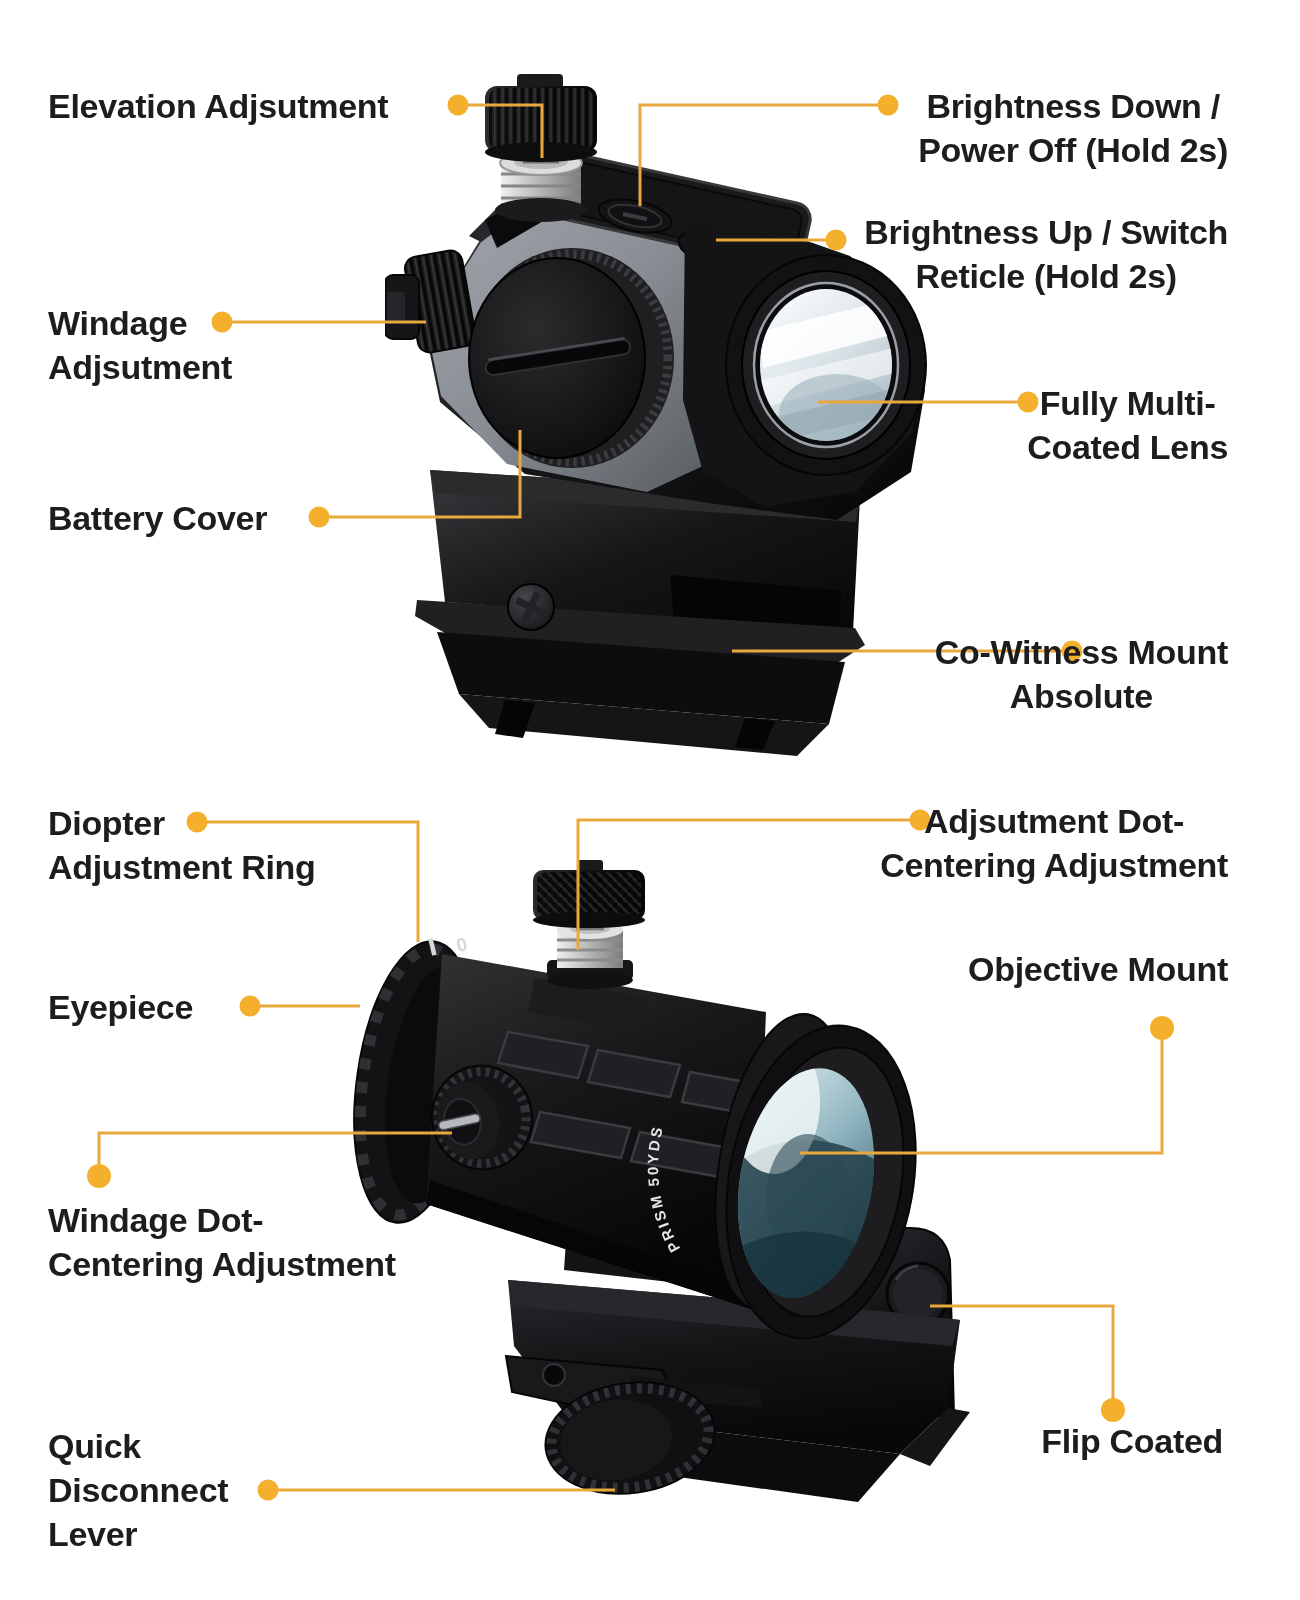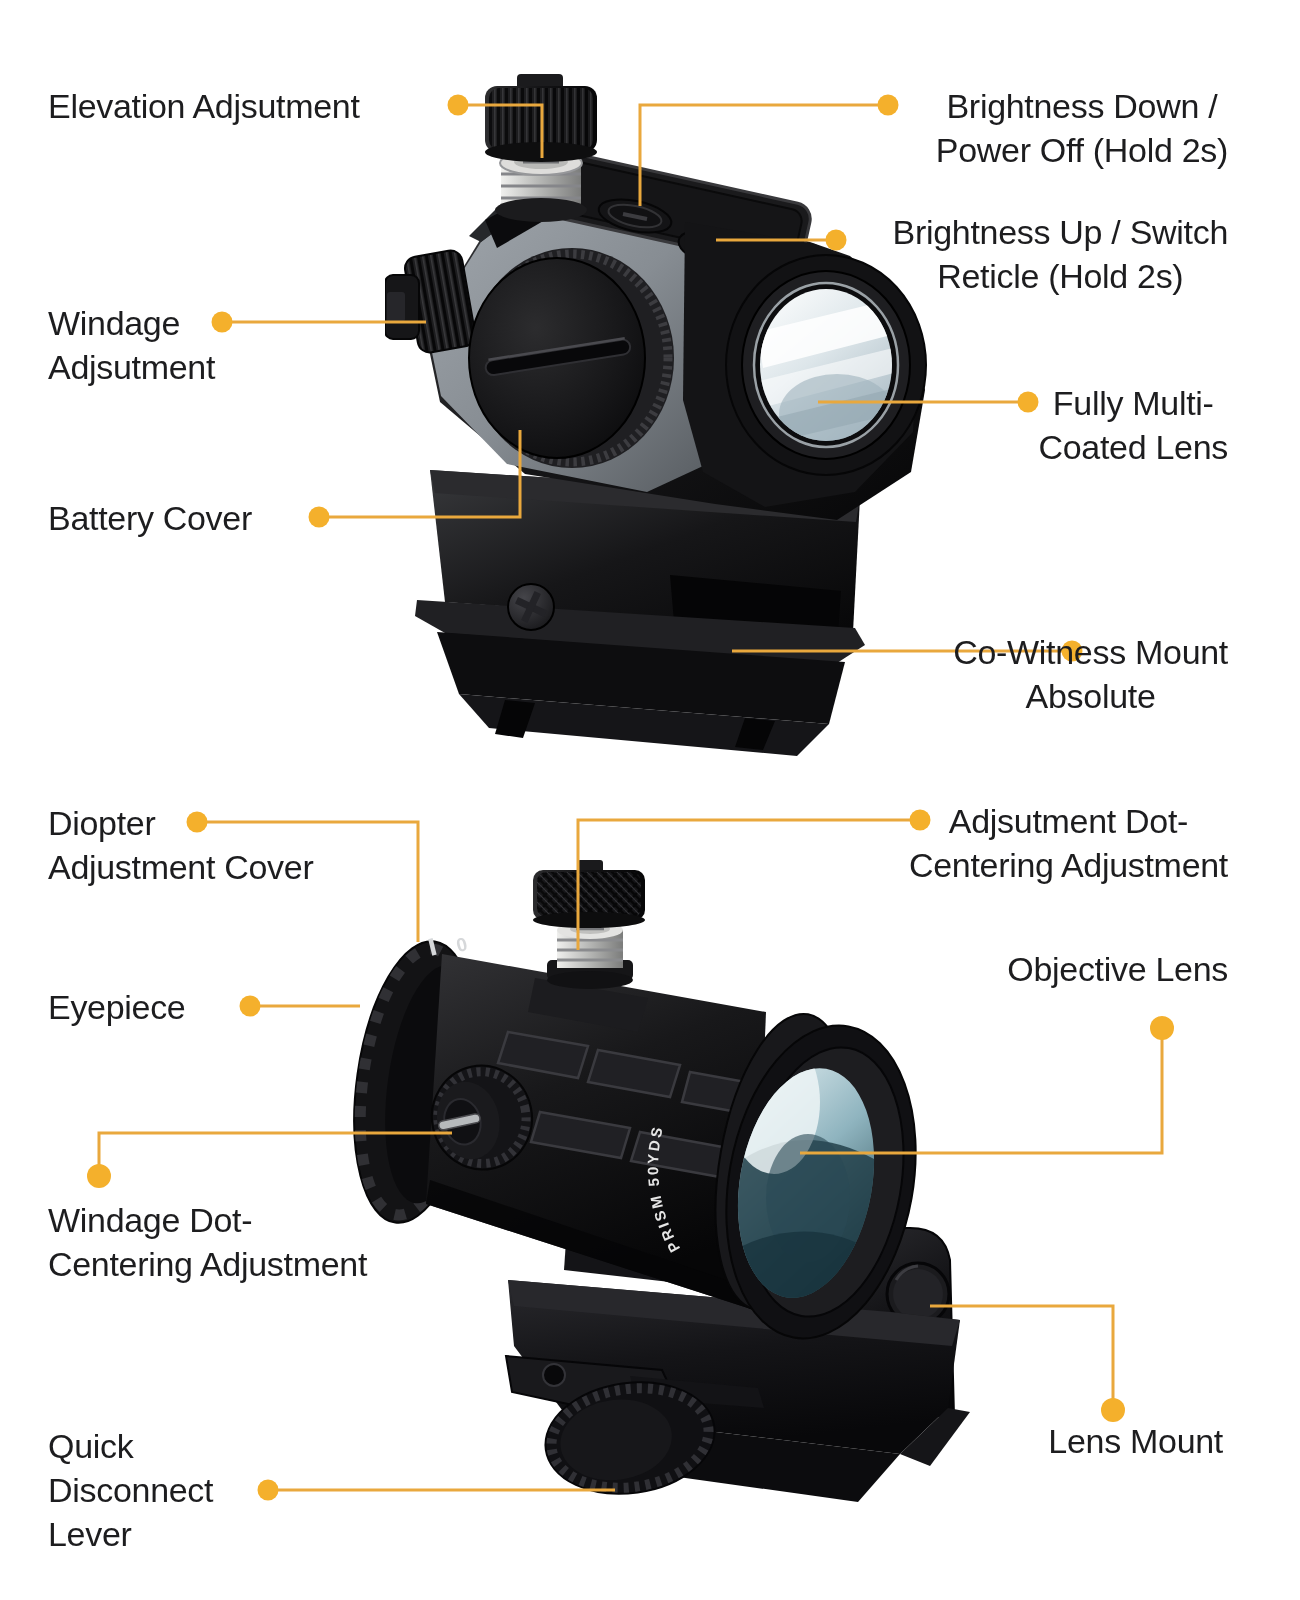--- a/index.html
+++ b/index.html
@@ -9,21 +9,21 @@
     --bg:#ffffff;
   }
   html,body{margin:0;padding:0;background:var(--bg);}
   .stage{
     position:relative;width:1300px;height:1600px;background:var(--bg);
     overflow:hidden;
     font-family:"Liberation Sans","DejaVu Sans",sans-serif;
   }
   .lbl{
     position:absolute;
-    font-weight:400;font-size:34px;line-height:44px;letter-spacing:-0.3px;
+    font-weight:700;font-size:34px;line-height:44px;letter-spacing:-0.3px;
     color:var(--ink);white-space:nowrap;
   }
   .lbl span{display:block;}
   .l{left:48px;text-align:left;}
   .r{right:72px;text-align:center;}
   svg{position:absolute;display:block;}
   #callouts{left:0;top:0;pointer-events:none;}
   #callouts polyline{fill:none;stroke:var(--line);stroke-width:3;}
   #callouts circle{fill:var(--dot);}
 </style>
@@ -387,44 +387,44 @@
     <span>Coated Lens</span>
   </div>
 
   <div class="lbl r" style="top:630px">
     <span>Co-Witness Mount</span>
     <span>Absolute</span>
   </div>
 
   <div class="lbl l" style="top:801px">
     <span>Diopter</span>
-    <span>Adjustment Cover</span>
+    <span>Adjustment Ring</span>
   </div>
 
   <div class="lbl r" style="top:799px">
     <span>Adjsutment Dot-</span>
     <span>Centering Adjustment</span>
   </div>
 
   <div class="lbl r" style="top:947px">
-    <span>Objective Lens</span>
+    <span>Objective Mount</span>
   </div>
 
   <div class="lbl l" style="top:985px">
     <span>Eyepiece</span>
   </div>
 
   <div class="lbl l" style="top:1198px">
     <span>Windage Dot-</span>
     <span>Centering Adjustment</span>
   </div>
 
   <div class="lbl l" style="top:1424px">
     <span>Quick</span>
     <span>Disconnect</span>
     <span>Lever</span>
   </div>
 
   <div class="lbl r" style="top:1419px;right:77px">
-    <span>Lens Mount</span>
+    <span>Flip Coated</span>
   </div>
 
 </div>
 
 </body></html>

